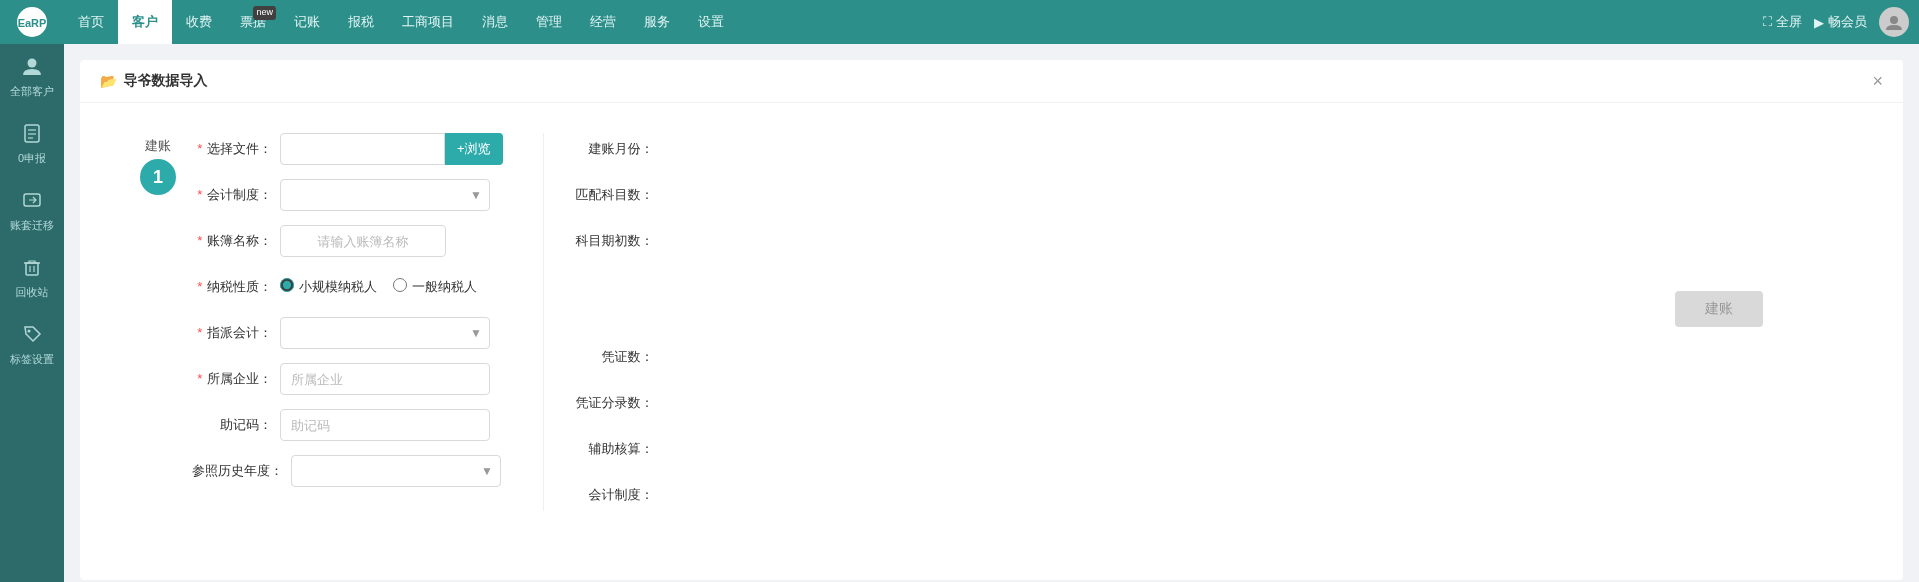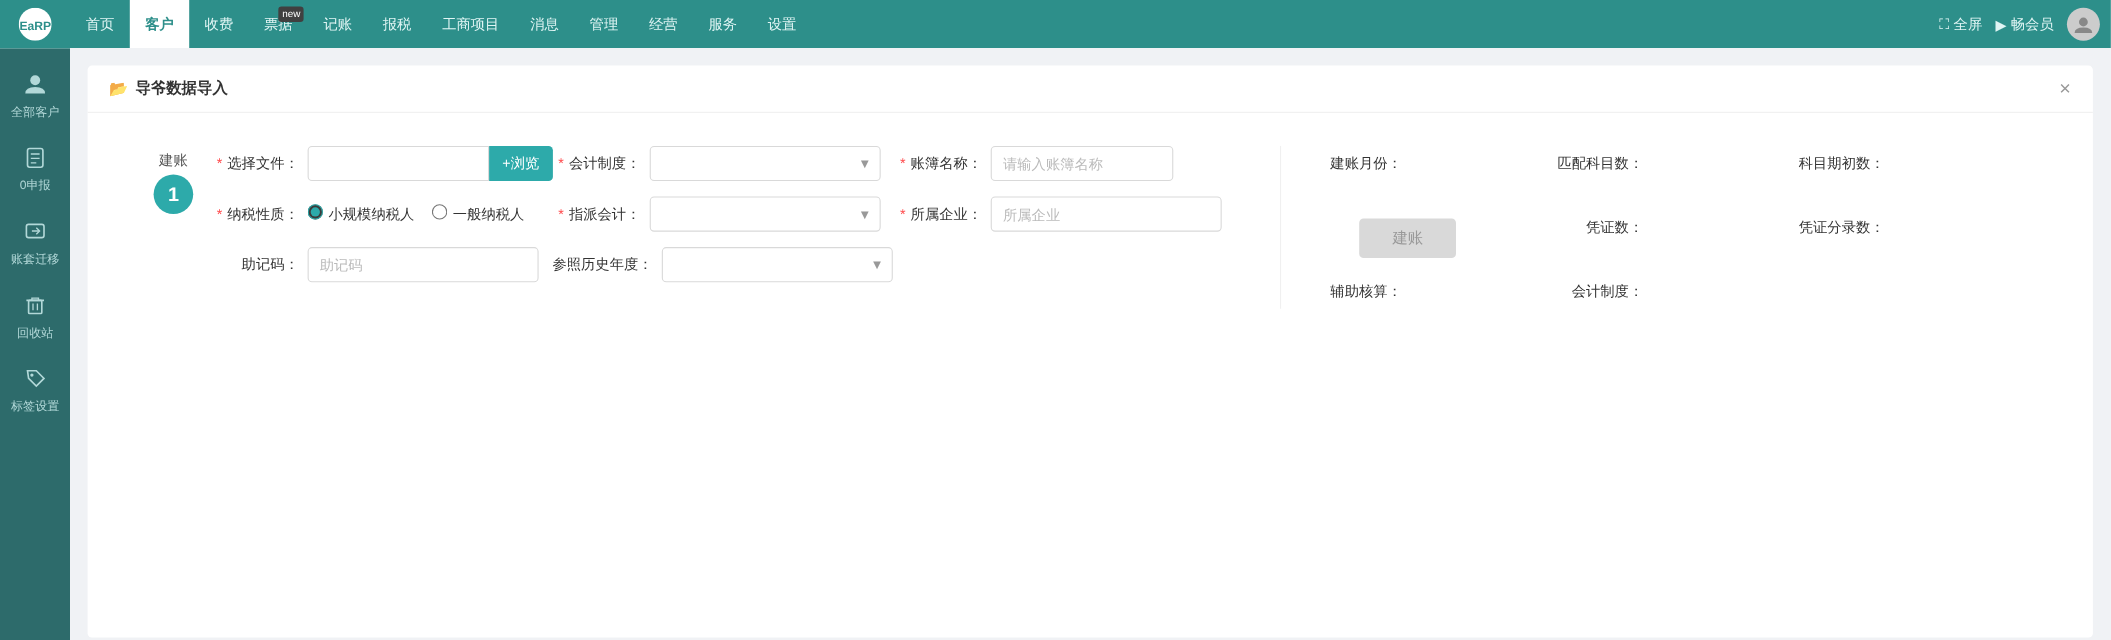--- a/index.html
+++ b/index.html
@@ -74,21 +74,21 @@
       height: calc(100vh - 44px);
     }
 
     
     .sidebar {
       width: 64px;
       background: #2d6b6b;
       display: flex;
       flex-direction: column;
       align-items: flex-end;
-      padding-top: 10px;
+      padding-top: 0;
       gap: 4px;
       flex-shrink: 0;
     }
     .sidebar-item {
       width: 100%;
       display: flex;
       flex-direction: column;
       align-items: center;
       padding: 8px 4px;
       color: #b2d8d8;
@@ -163,21 +163,21 @@
       background: #2daaaa;
       color: #fff;
       display: flex;
       align-items: center;
       justify-content: center;
       font-size: 18px;
       font-weight: bold;
     }
     .form-grid {
       display: grid;
-      grid-template-columns: 1fr 1fr 1fr;
+      grid-template-columns: 1fr;
       row-gap: 14px;
     }
     .form-row {
       display: flex;
       align-items: center;
       gap: 8px;
       min-height: 32px;
     }
     .form-row-label {
       font-size: 13px;
@@ -446,21 +446,21 @@
                   <option value=""></option>
                 </select>
                 <span class="select-arrow">▼</span>
               </div>
             </div>
 
             <div class="form-row">
               <span class="form-row-label">
                 <span class="required-star">*</span> 账簿名称：
               </span>
-              <input type="text" style="width: 166px;" placeholder="请输入账簿名称">
+              <input type="text" style="width: 166px; text-align: center;" placeholder="请输入账簿名称">
             </div>
 
             <div class="form-row">
               <span class="form-row-label">
                 <span class="required-star">*</span> 纳税性质：
               </span>
               <div class="radio-group">
                 <label class="radio-item">
                   <input type="radio" name="tax" value="small" checked="" style="">
                   <span>小规模纳税人</span>

